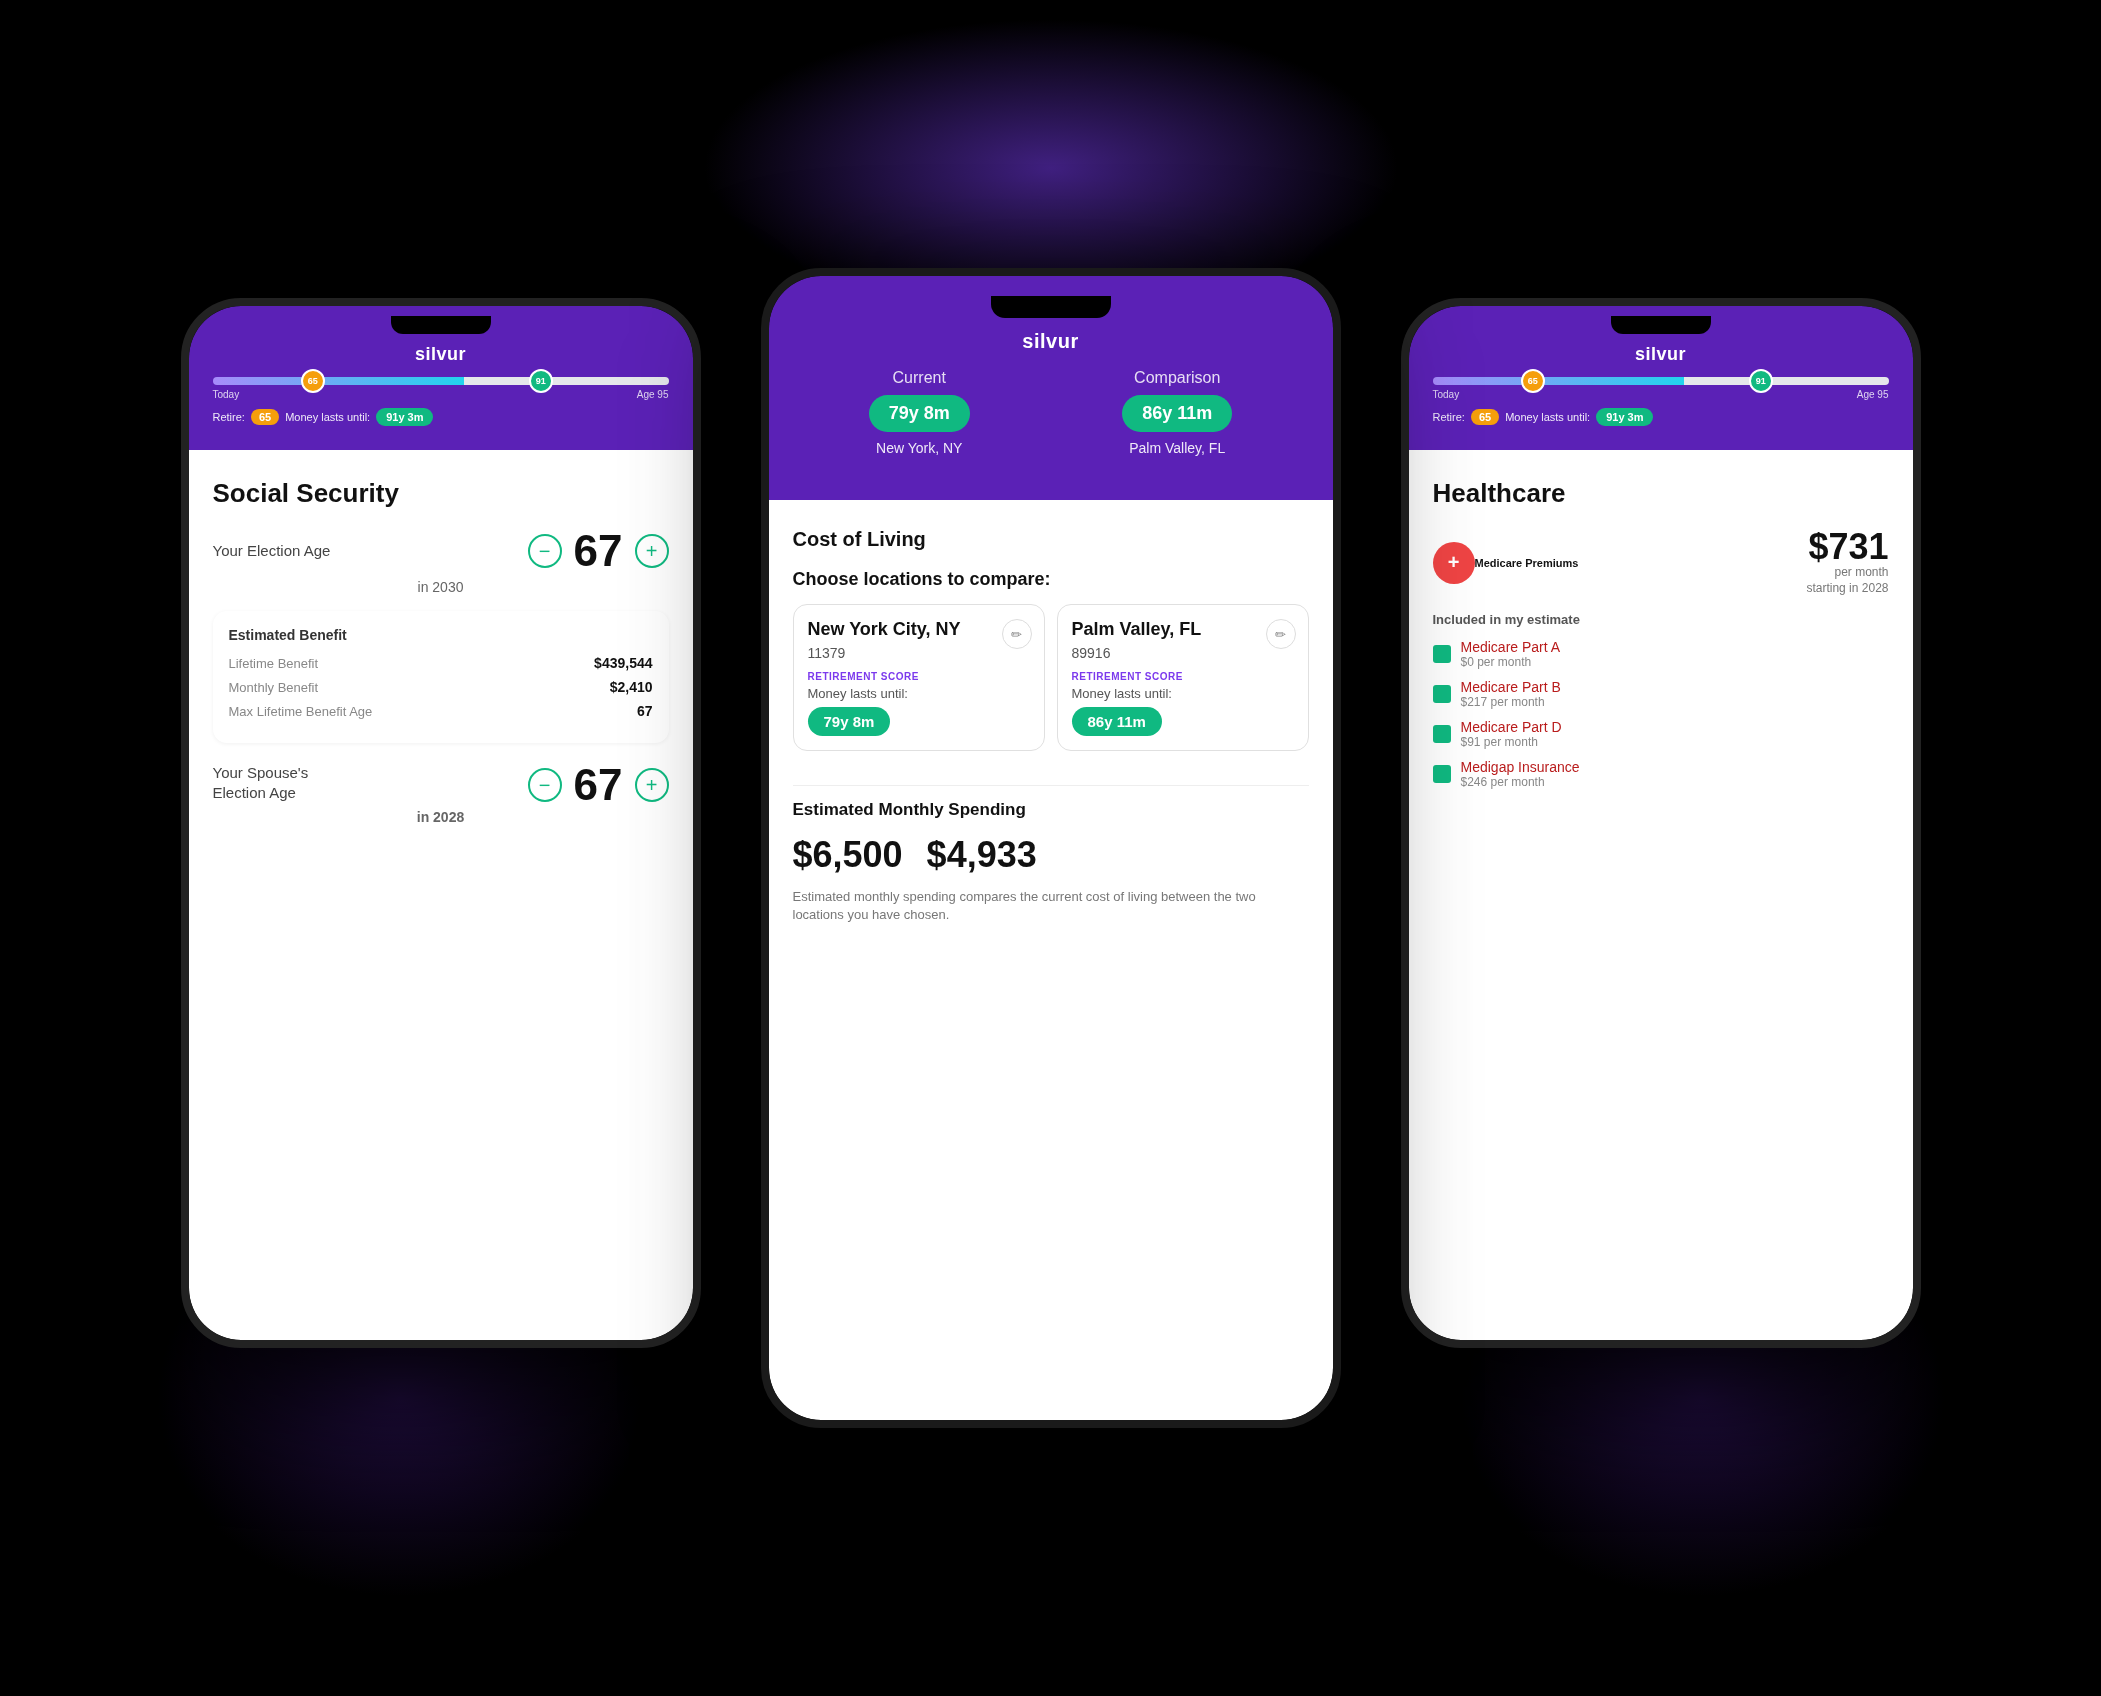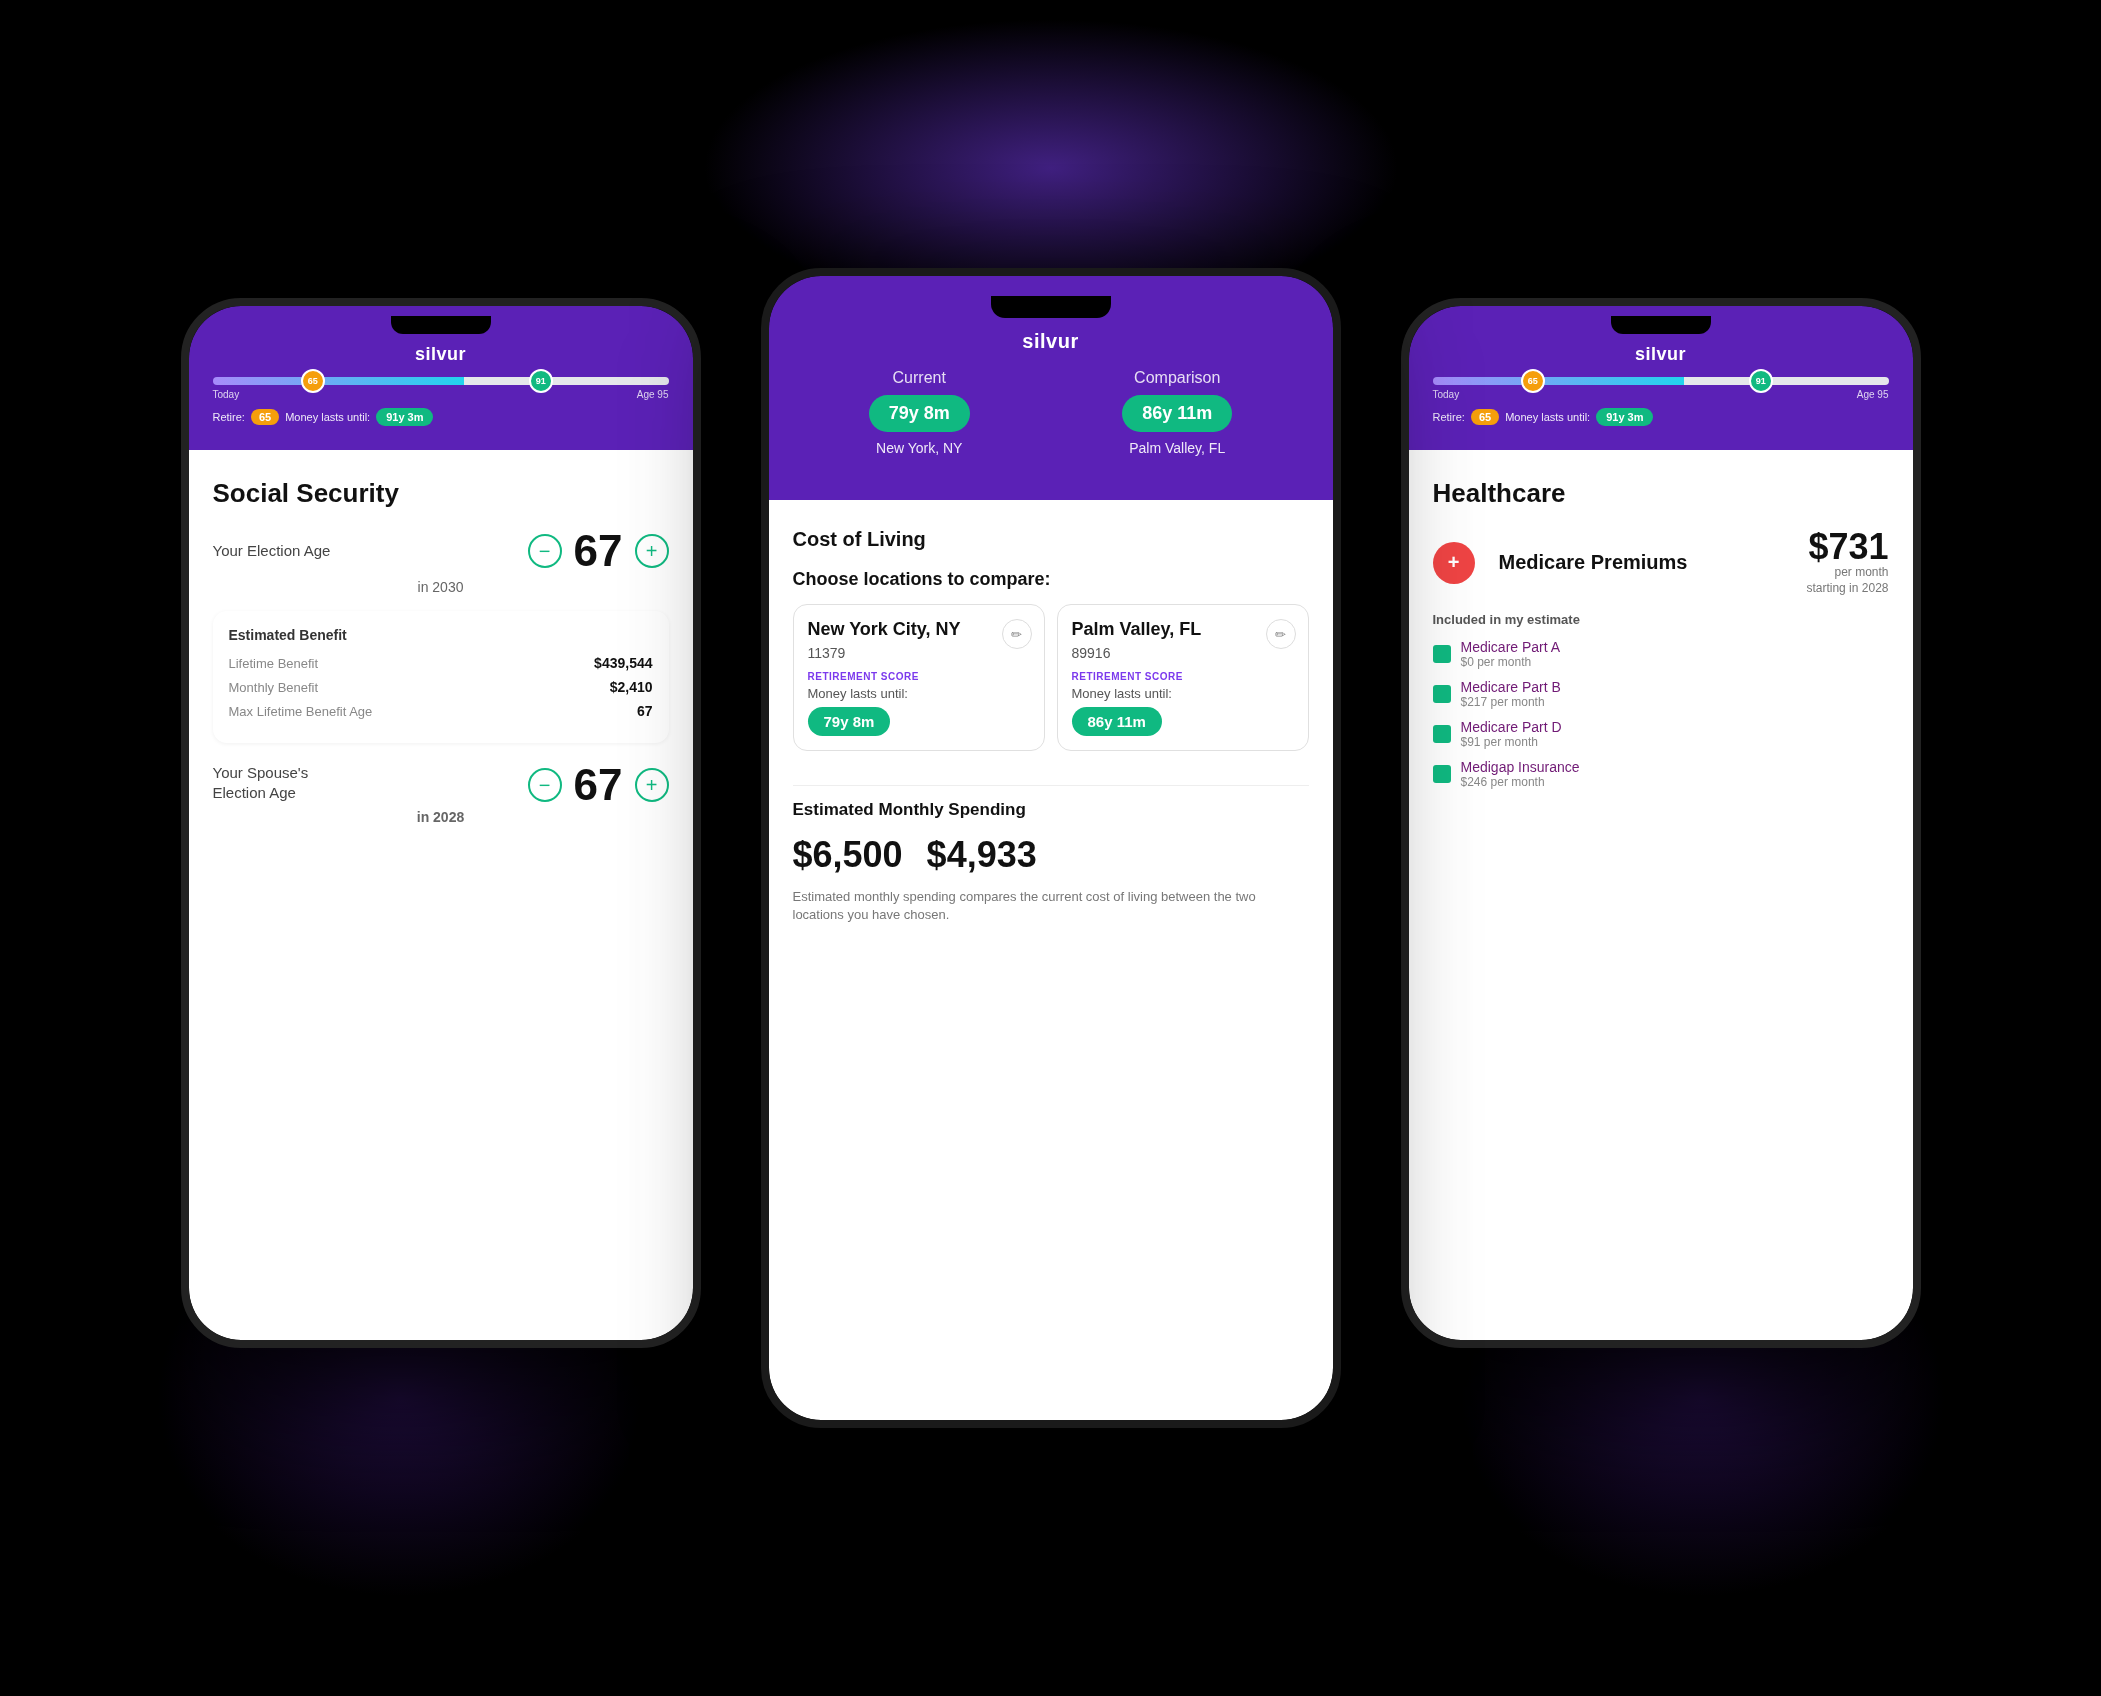--- a/index.html
+++ b/index.html
@@ -395,25 +395,25 @@
       display: flex;
       align-items: center;
       justify-content: center;
       color: #fff;
       font-size: 20px;
       font-weight: 700;
       flex-shrink: 0;
     }
 
     .medicare-label {
-      font-size: 20px;
+      font-size: 11px;
       font-weight: 600;
       color: #111;
       flex: 1;
-      margin-left: 24px;
+      margin-left: 0;
     }
 
     .medicare-price {
       text-align: right;
     }
 
     .medicare-amount {
       font-size: 36px;
       font-weight: 800;
       color: #111;
@@ -443,21 +443,21 @@
     .hc-dot {
       width: 18px;
       height: 18px;
       background: #10B981;
       border-radius: 3px;
       flex-shrink: 0;
     }
 
     .hc-item-text {
       font-size: 14px;
-      color: #701a75;
+      color: #b91c1c;
       font-weight: 500;
     }
 
     .hc-item-sub {
       font-size: 12px;
       color: #888;
     }
 
     
     .blob-top {

